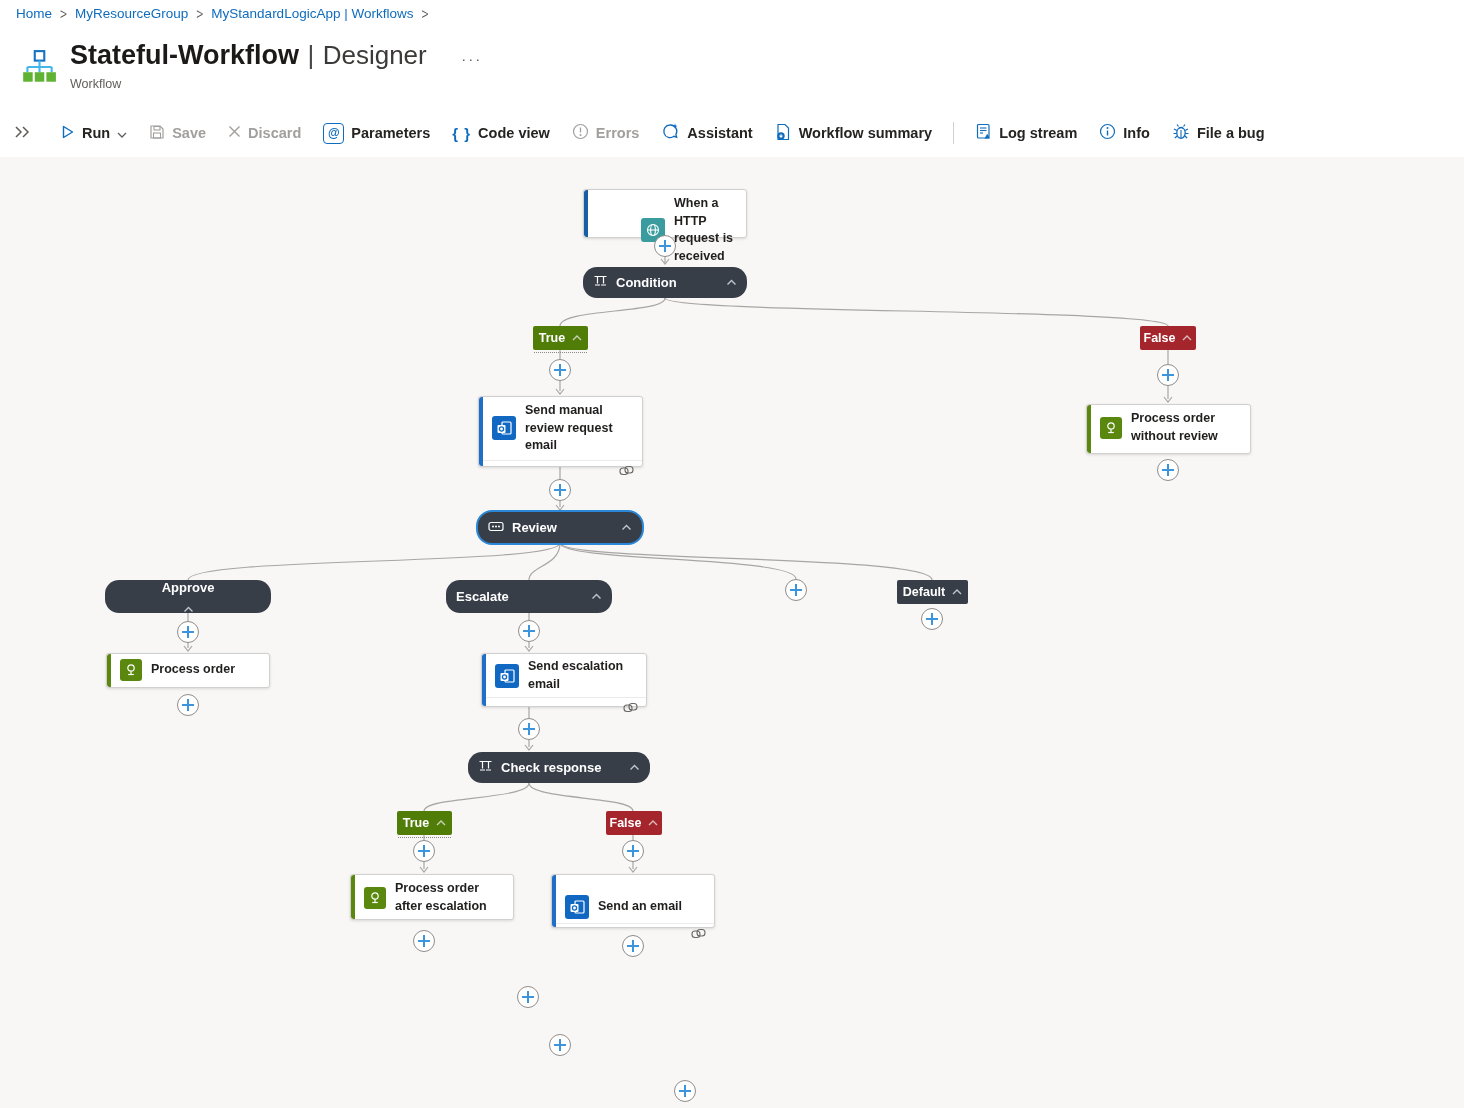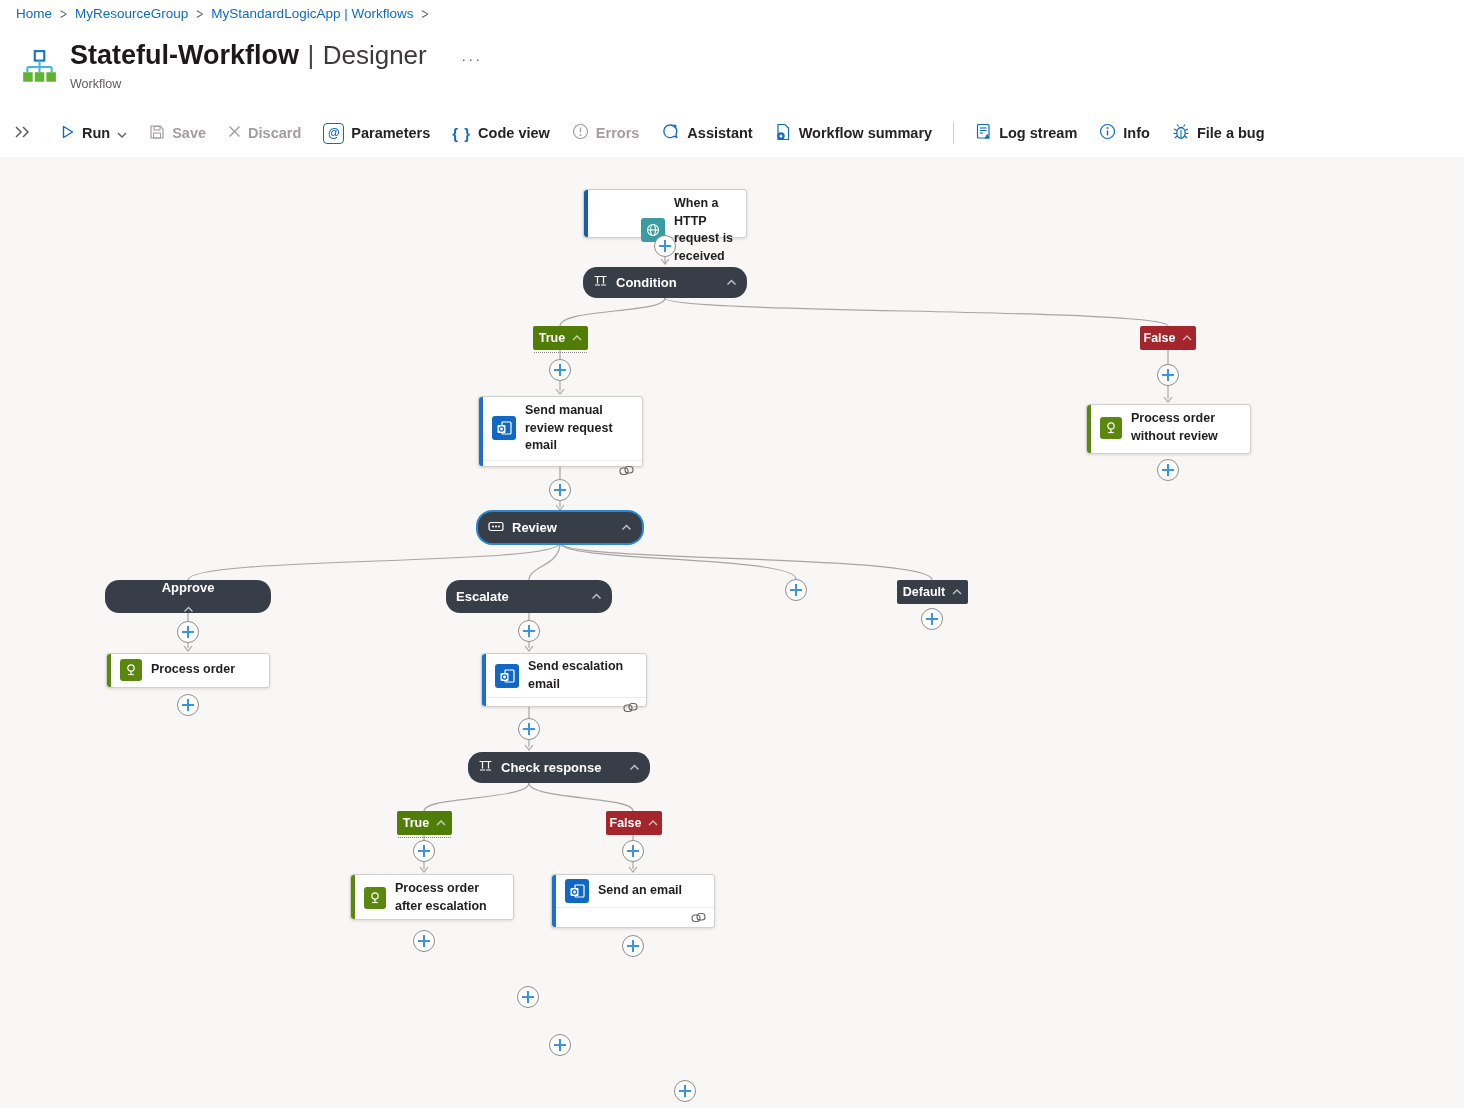--- a/index.html
+++ b/index.html
@@ -400,21 +400,21 @@
             <line x1="8" y1="9.2" x2="8" y2="12.5" stroke="#fff" stroke-width="1.2"></line>
             <line x1="5.2" y1="12.5" x2="10.8" y2="12.5" stroke="#fff" stroke-width="1.2"></line>
           </svg>
       </span>
       <span class="ctitle">Process order after escalation</span>
     </div>
   </div>
 
   <div class="card" style="left:551px;top:874px;width:164px;height:54px;">
     <span class="accent" style="background:var(--outlook_accent);"></span>
-    <div class="cbody" style="padding-top:4px;padding-bottom:4px;">
+    <div class="cbody" style="padding-top:20px;padding-bottom:4px;">
       <span class="nic" style="background:var(--outlook_blue);">
         <svg width="17" height="16">
             <rect x="6" y="2" width="9" height="12" rx="1" fill="none" stroke="#fff" stroke-width="1.2"></rect>
             <rect x="1.5" y="5" width="8" height="8" rx="1" fill="#fff"></rect>
             <circle cx="5.5" cy="9" r="2.1" fill="none" stroke="#1168c2" stroke-width="1.3"></circle>
           </svg>
       </span>
       <span class="ctitle">Send an email</span>
     </div>
     <div class="cfoot">

